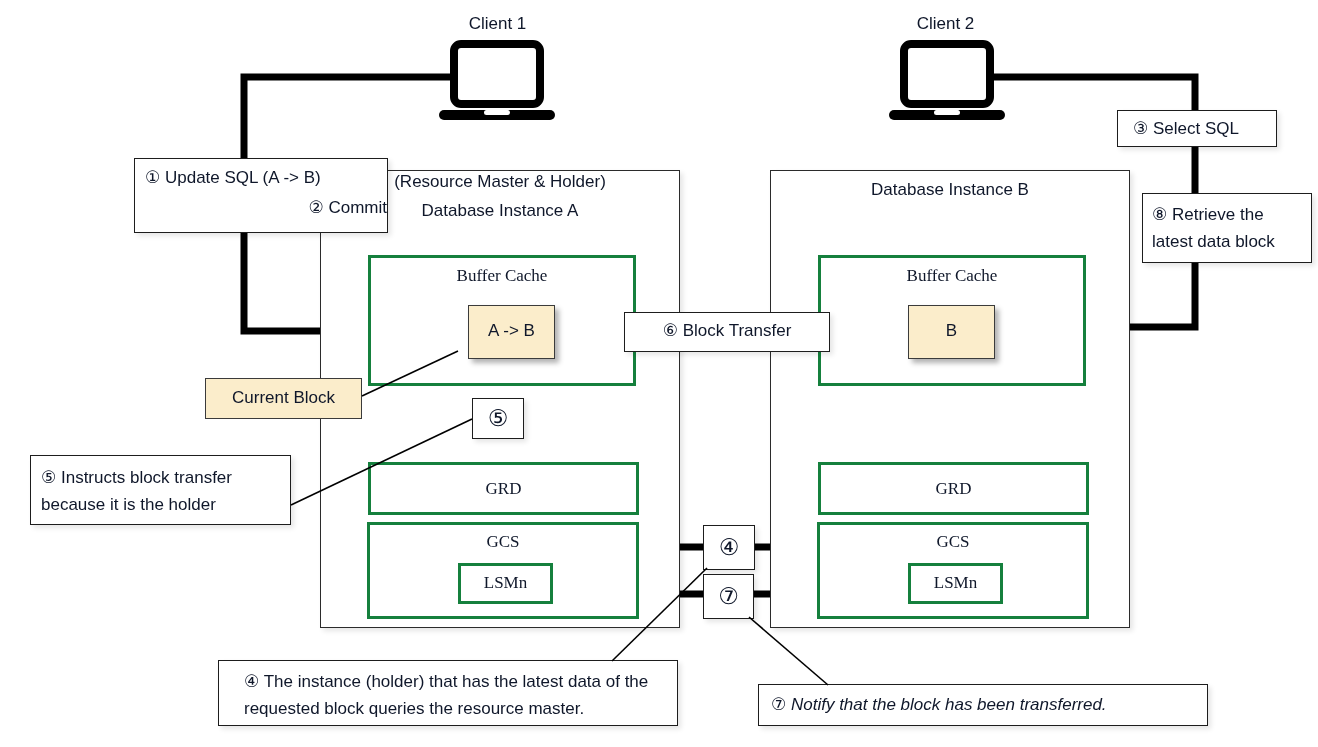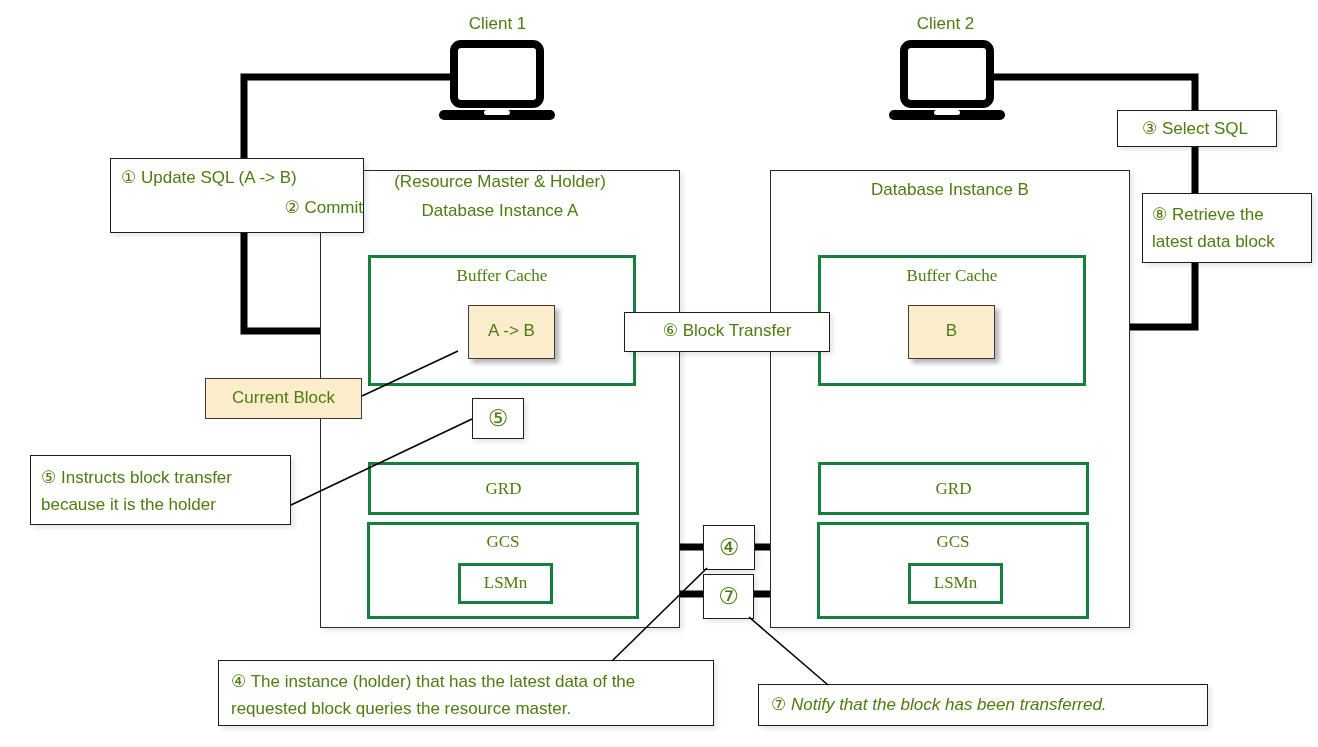--- a/index.html
+++ b/index.html
@@ -1,18 +1,18 @@
 <!DOCTYPE html>
 <html><head>
 <meta charset="utf-8">
 <style>
   html,body{margin:0;padding:0;background:#fff;}
   #canvas{
     position:relative;width:1318px;height:747px;background:#fff;overflow:hidden;
-    font-family:"Liberation Sans","DejaVu Sans",sans-serif;color:#4d7c0f;
+    font-family:"Liberation Sans","DejaVu Sans",sans-serif;color:#0f172a;
   }
   .abs{position:absolute;}
   svg.layer{position:absolute;left:0;top:0;width:1318px;height:747px;}
   #thick-layer{z-index:1;}
   #box-layer{z-index:2;}
   #thin-layer{z-index:4;pointer-events:none;}
   .lbl{font-size:17px;line-height:1.25;}
   .center{text-align:center;}
   .outline-box{border:1px solid #2b2b2b;background:#fff;box-shadow:3px 3px 5px rgba(0,0,0,0.10);}
   .plain-box{border:3px solid #15803d;background:#fff;font-family:Liberation Serif, serif;}
@@ -113,32 +113,32 @@
     <div class="abs plain-box lbl center" style="left:908px;top:563px;width:89px;height:35px;line-height:33px;">LSMn</div>
 
     <div class="abs marker-box" style="left:703px;top:525px;width:50px;height:43px;">
       <span style="line-height:43px;">④</span>
     </div>
 
     <div class="abs marker-box" style="left:703px;top:574px;width:49px;height:43px;">
       <span style="line-height:43px;">⑦</span>
     </div>
 
-    <div class="abs note-box" style="left:110px;top:158px;width:242px;height:69px;padding:4px 0 0 10px;">
+    <div class="abs note-box" style="left:134px;top:158px;width:242px;height:69px;padding:4px 0 0 10px;">
       <div class="lbl" style="line-height:30px;">① Update SQL  (A -&gt; B)</div>
       <div class="lbl" style="line-height:30px;text-align:right;">② Commit</div>
     </div>
 
-    <div class="abs note-box lbl" style="left:1117px;top:110px;width:160px;height:37px;line-height:35px;padding-left:24px;box-sizing:border-box;">③ Select SQL</div>
+    <div class="abs note-box lbl" style="left:1117px;top:110px;width:160px;height:37px;line-height:35px;padding-left:15px;box-sizing:border-box;">③ Select SQL</div>
 
     <div class="abs note-box lbl" style="left:1142px;top:193px;width:170px;height:70px;padding:7px 4px 0 9px;box-sizing:border-box;line-height:27px;">⑧ Retrieve the latest data block</div>
 
     <div class="abs note-box lbl" style="left:30px;top:455px;width:261px;height:70px;padding:8px 6px 0 10px;box-sizing:border-box;line-height:27px;">⑤ Instructs block transfer because it is the holder</div>
 
-    <div class="abs note-box lbl" style="left:218px;top:660px;width:496px;height:66px;padding:7px 8px 0 12px;box-sizing:border-box;line-height:27px;">④ The instance (holder) that has the latest data of the requested block queries the resource master.</div>
+    <div class="abs note-box lbl" style="left:218px;top:660px;width:460px;height:66px;padding:7px 8px 0 25px;box-sizing:border-box;line-height:27px;">④ The instance (holder) that has the latest data of the requested block queries the resource master.</div>
 
     <div class="abs note-box lbl" style="left:758px;top:684px;width:450px;height:42px;line-height:40px;padding-left:12px;box-sizing:border-box;font-style:italic;">⑦ Notify that the block has been transferred.</div>
 
   </div>
 
   <svg id="thin-layer" class="layer">
     <line x1="362" y1="396" x2="458" y2="351" stroke="#000" stroke-width="1.6"></line>
     <line x1="291" y1="505" x2="472" y2="419" stroke="#000" stroke-width="1.6"></line>
     <line x1="707" y1="568" x2="612" y2="661" stroke="#000" stroke-width="1.6"></line>
     <line x1="749" y1="617" x2="828" y2="685" stroke="#000" stroke-width="1.6"></line>

